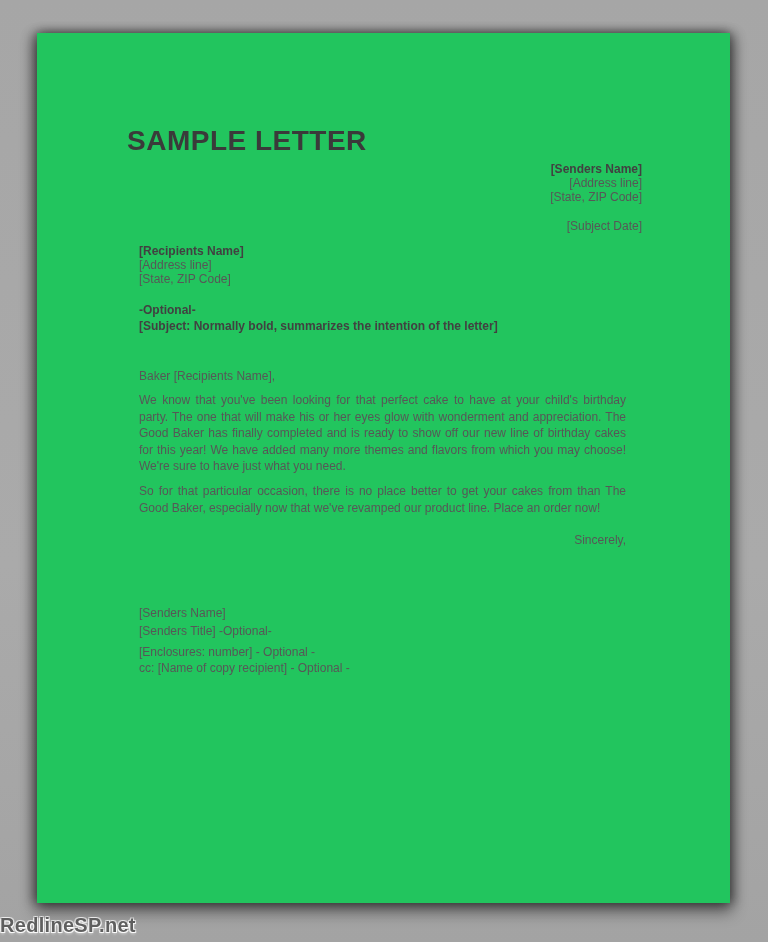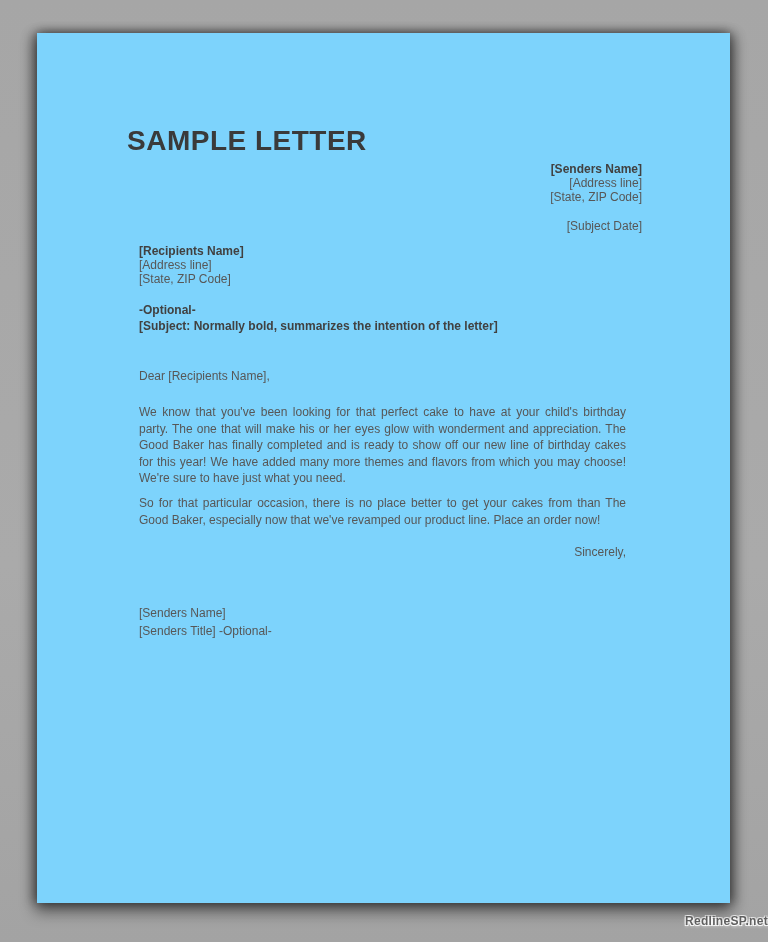--- a/index.html
+++ b/index.html
@@ -10,21 +10,21 @@
     overflow: hidden;
     background: linear-gradient(180deg, #a6a6a6 0%, #aaaaaa 60%, #a3a3a3 100%);
     font-family: "Liberation Sans", "DejaVu Sans", sans-serif;
   }
   .paper {
     position: absolute;
     left: 37px;
     top: 33px;
     width: 693px;
     height: 870px;
-    background: #7dd3fc;
+    background: #22c55e;
     box-shadow: 0 7px 14px 2px rgba(0,0,0,0.45), 0 -2px 9px rgba(0,0,0,0.28),
                 6px 0 10px rgba(0,0,0,0.22), -6px 0 10px rgba(0,0,0,0.22);
   }
   .letter-title {
     position: absolute;
     left: 90px;
     top: 94px;
     font-size: 28px;
     line-height: 28px;
     font-weight: bold;
@@ -55,40 +55,40 @@
     color: #414141;
   }
   .body-block {
     top: 335px;
     left: 102px;
     width: 487px;
     line-height: 16.4px;
   }
   .body-block p { margin: 0; text-align: justify; }
   .body-block .salutation { text-align: left; }
-  .body-block .para1 { margin-top: 20px; }
+  .body-block .para1 { margin-top: 8px; }
   .body-block .para2 { margin-top: 9px; }
   .body-block .closing { margin-top: 16px; text-align: right; }
   .signature-block {
     top: 571px;
     left: 102px;
     line-height: 18px;
   }
   .notes-block {
     top: 611px;
     left: 102px;
     line-height: 16px;
   }
   .watermark {
     position: absolute;
     left: 0;
     top: 914px;
     width: 768px;
-    text-align: right;
-    font-size: 12px;
+    text-align: left;
+    font-size: 20px;
     font-weight: bold;
     color: #5f5f5f;
     letter-spacing: 0.3px;
     text-shadow: -1px -1px 0 rgba(255,255,255,0.55),
                   1px -1px 0 rgba(255,255,255,0.55),
                  -1px  1px 0 rgba(255,255,255,0.85),
                   1px  1px 0 rgba(255,255,255,0.85),
                   0 2px 3px rgba(255,255,255,0.6);
   }
 </style>
@@ -112,27 +112,31 @@
     <div>[Address line]</div>
     <div>[State, ZIP Code]</div>
   </div>
 
   <div class="block subject-block">
     <div>-Optional-</div>
     <div>[Subject: Normally bold, summarizes the intention of the letter]</div>
   </div>
 
   <div class="block body-block">
-    <p class="salutation">Dear [Recipients Name],</p>
+    <p class="salutation">Baker [Recipients Name],</p>
     <p class="para1">We know that you've been looking for that perfect cake to have at your child's birthday party. The one that will make his or her eyes glow with wonderment and appreciation. The Good Baker has finally completed and is ready to show off our new line of birthday cakes for this year! We have added many more themes and flavors from which you may choose! We're sure to have just what you need.</p>
     <p class="para2">So for that particular occasion, there is no place better to get your cakes from than The Good Baker, especially now that we've revamped our product line. Place an order now!</p>
     <p class="closing">Sincerely,</p>
   </div>
 
   <div class="block signature-block">
     <div>[Senders Name]</div>
     <div>[Senders Title] -Optional-</div>
   </div>
 
+  <div class="block notes-block">
+    <div>[Enclosures: number] - Optional -</div>
+    <div>cc: [Name of copy recipient] - Optional -</div>
+  </div>
 
 </div>
 
 <div class="watermark">RedlineSP.net</div>
 
 </body></html>

